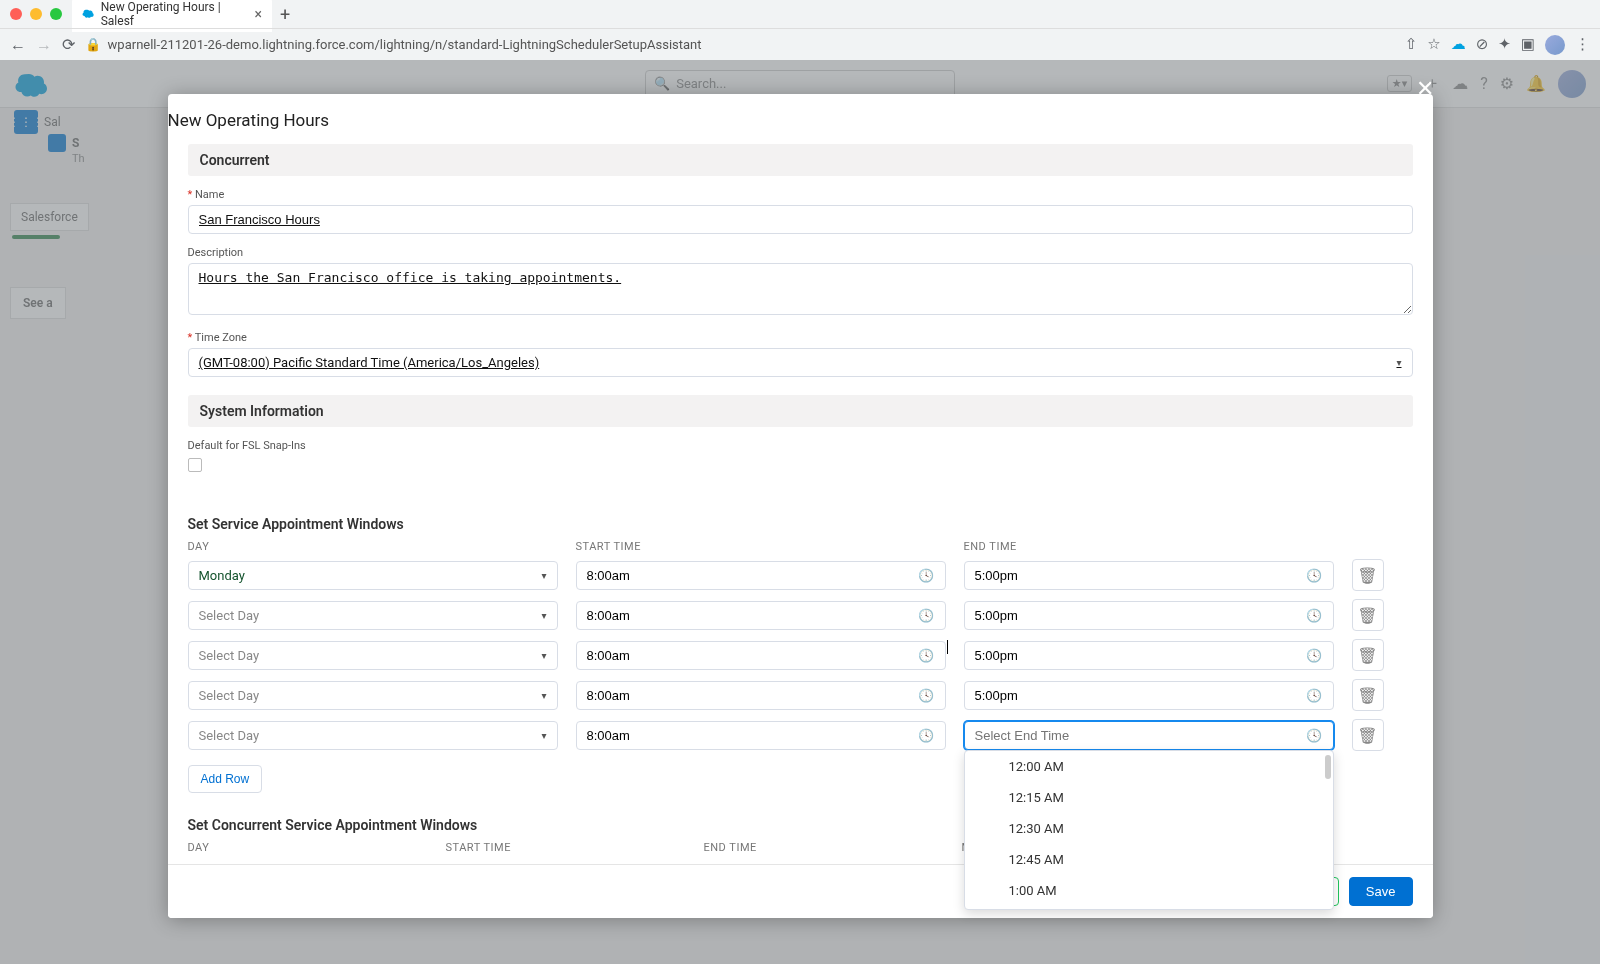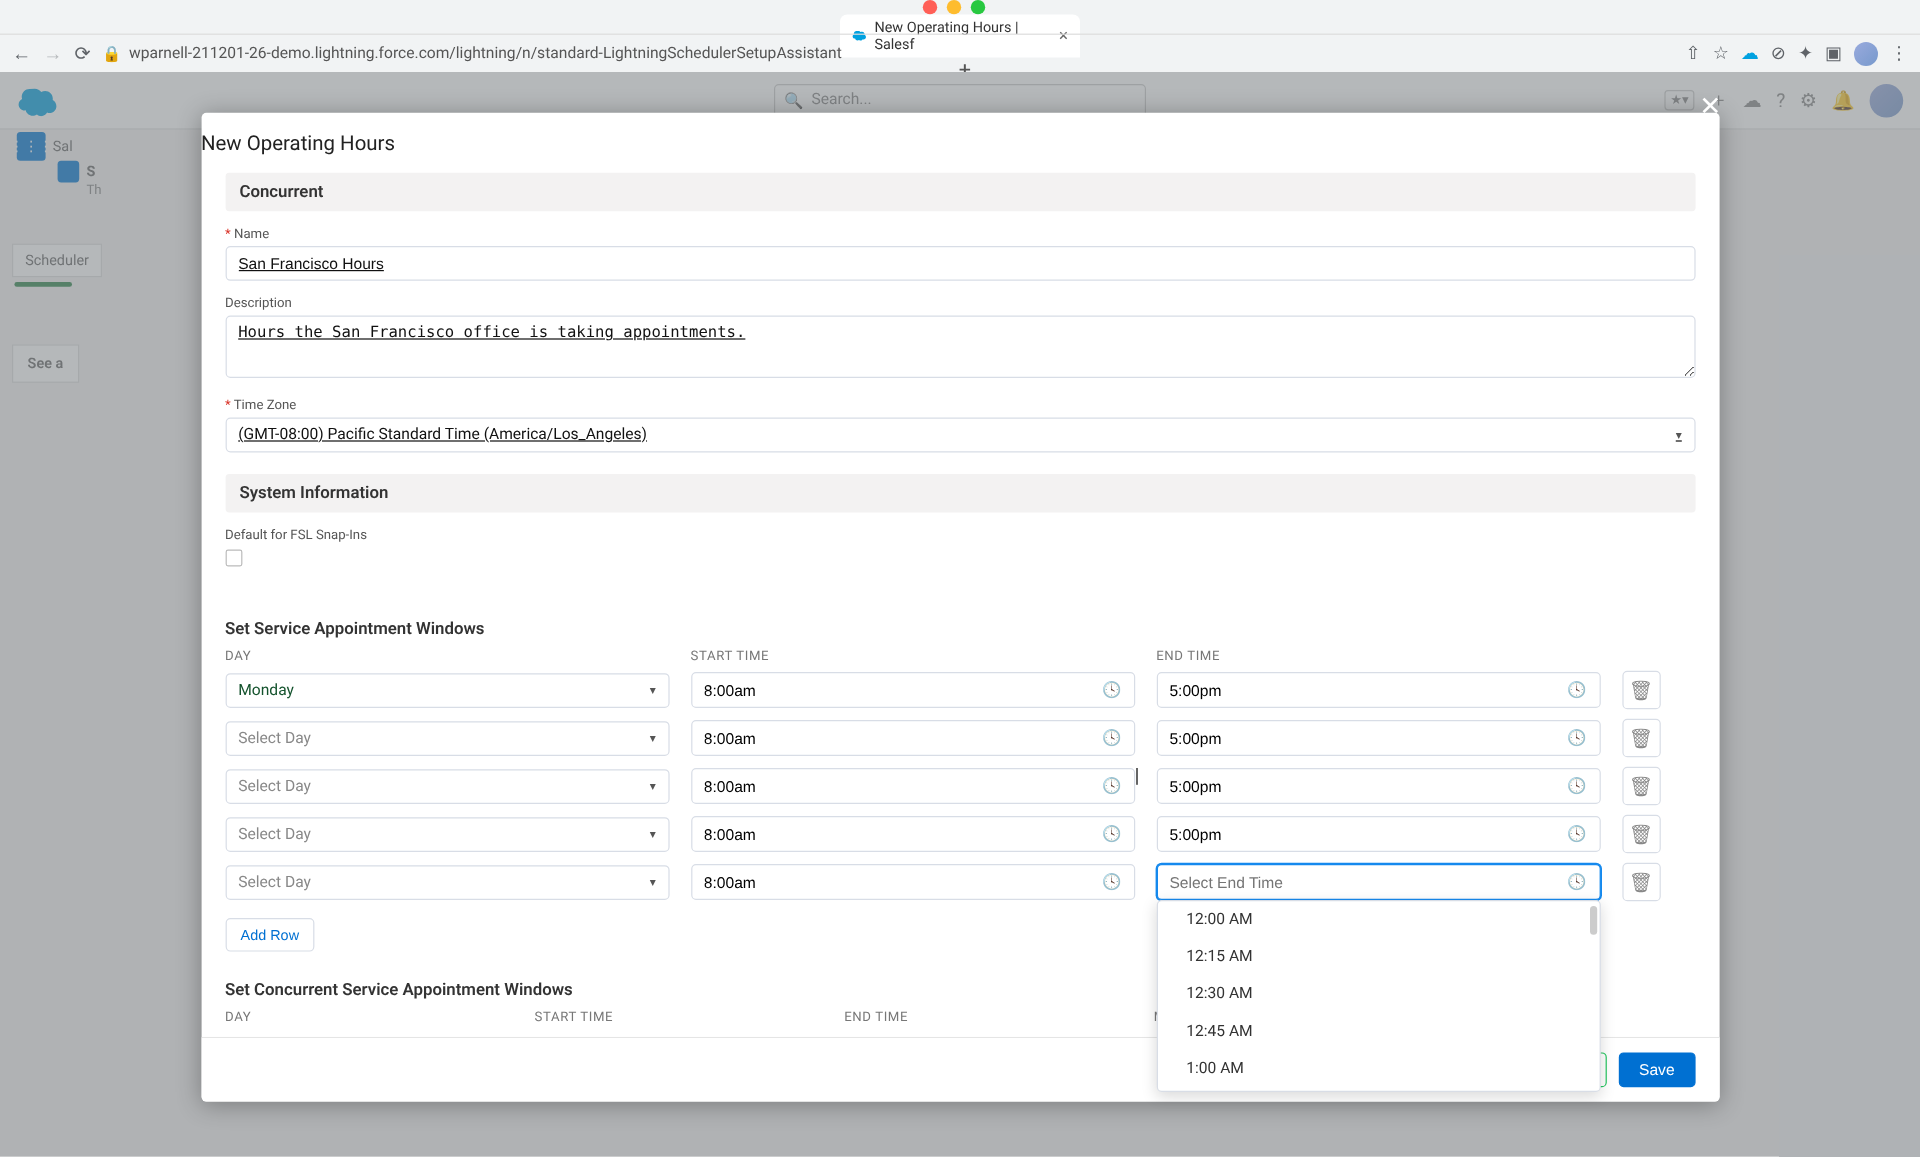--- a/index.html
+++ b/index.html
@@ -16,21 +16,20 @@
     background: #f1f3f4;
     height: 60px;
     display: flex;
     flex-direction: column;
   }
   .tab-bar {
     display: flex;
     align-items: center;
     height: 28px;
     padding: 0 10px;
-    flex-direction: column;
   }
   .traffic-lights { display:flex; gap:8px; margin-right:10px; align-items:center; }
   .tl { width:12px; height:12px; border-radius:50%; }
   .tl.red{background:#ff5f57;} .tl.yellow{background:#febc2e;} .tl.green{background:#28c840;}
   .tab {
     display:flex; align-items:center; gap:6px;
     background:#fff; border-radius:6px 6px 0 0;
     padding:4px 10px; font-size:12px; color:#333;
     max-width:200px;
   }
@@ -160,21 +159,21 @@
   
   .dropdown {
     position:absolute;
     background:#fff; border:1px solid #d8dde6; border-radius:4px;
     box-shadow:0 4px 12px rgba(0,0,0,0.15);
     width:362px;
     max-height:160px; overflow:hidden;
     z-index:50;
   }
   .dropdown .opt {
-    padding:8px 24px; font-size:13px; color:#333; cursor:pointer;
+    padding:8px 24px; font-size:13px; color:#333; cursor:pointer;margin-left:20px;
   }
   .dd-scroll { position:absolute; right:2px; top:4px; bottom:4px; width:6px; }
   .dd-thumb { position:absolute; top:0; width:6px; height:24px; background:#ccc; border-radius:3px; }
   
   .bg-content {
     position:absolute; top:108px; left:10px; right:10px; bottom:0;
     color:#666; font-size:12px;
   }
   .bg-tab { background:#fff; padding:6px 10px; border:1px solid #ddd; display:inline-block; font-size:12px; }
   .help-link { color:#0070d2; }
@@ -248,21 +247,21 @@
     <span>Sal</span>
   </div>
   <div style="margin-left:38px;margin-top:-2px;">
     <div style="display:flex;align-items:center;gap:6px;">
       <span style="width:18px;height:18px;background:#0176d3;border-radius:3px;"></span>
       <b>S</b>
     </div>
     <div style="font-size:11px;color:#888;margin-left:24px;">Th</div>
   </div>
   <div style="margin-top:38px">
-    <span class="bg-tab">Scheduler</span>
+    <span class="bg-tab">Salesforce</span>
     <div style="width:48px;height:4px;background:#2e844a;border-radius:2px;margin-top:4px;margin-left:2px;"></div>
   </div>
   <div style="margin-top:48px;background:#fff;border:1px solid #ddd;padding:8px 12px;display:inline-block;font-weight:600;">See a</div>
 </div>
 
 <div class="overlay">
   <div class="modal">
     <span class="modal-close">✕</span>
     <div class="modal-title">New Operating Hours</div>
     <div class="modal-body">

